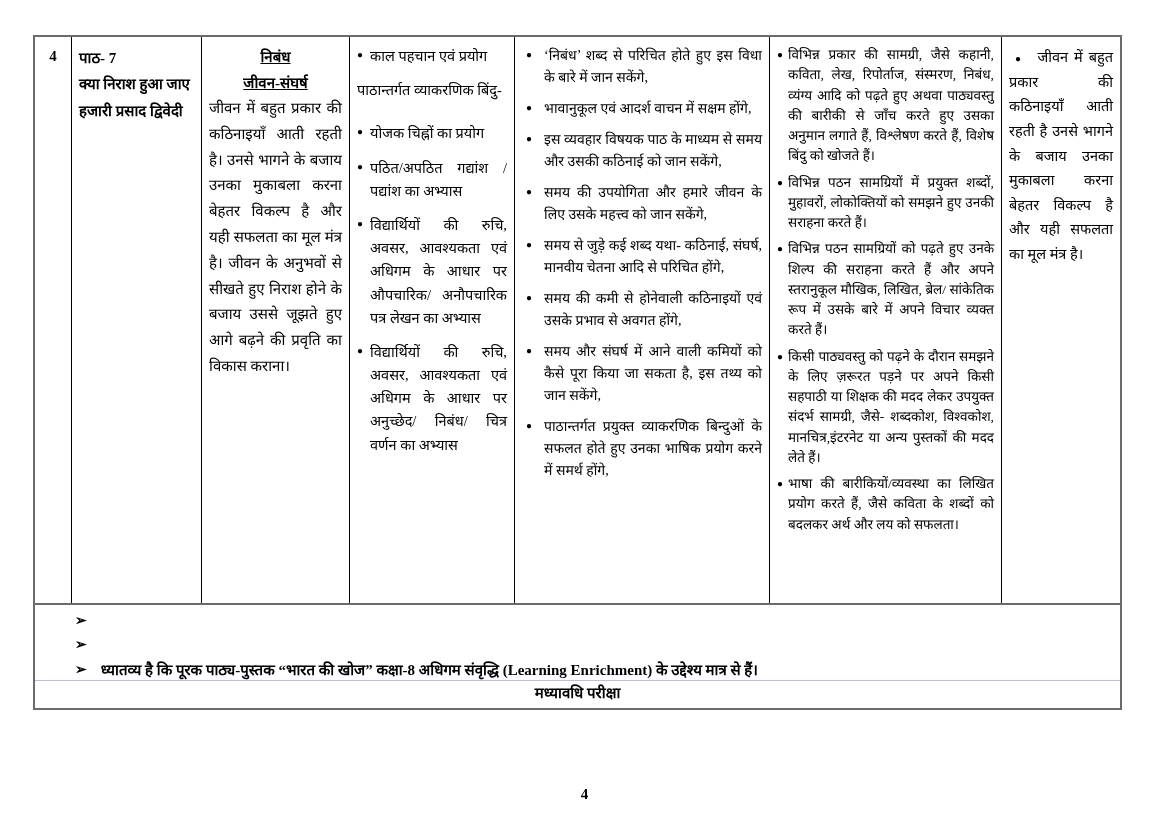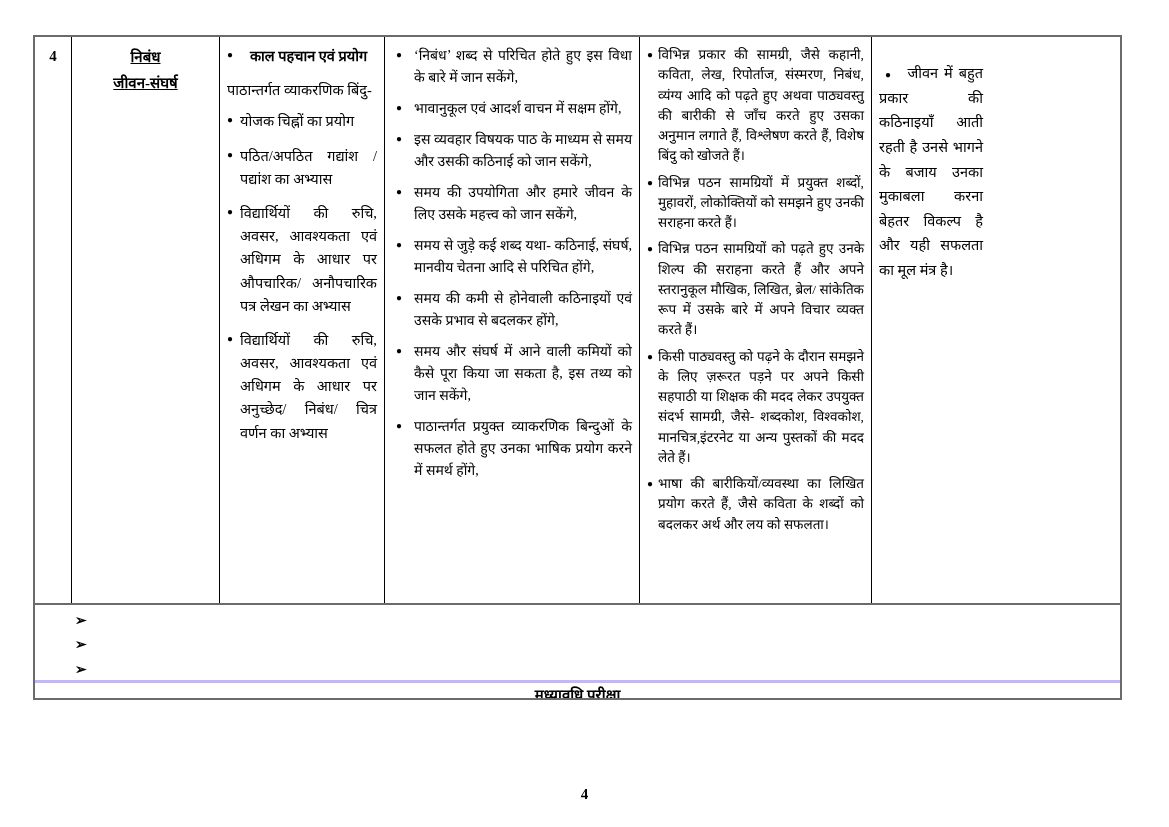--- a/index.html
+++ b/index.html
@@ -18,67 +18,73 @@
   }
   .cell:last-child{border-right:none;}
   .c1{flex:0 0 37px;font-weight:bold;text-align:center;font-size:15px;}
   .c2{flex:0 0 130px;font-weight:bold;font-size:15px;line-height:1.75;}
   .c3{flex:0 0 148px;font-size:15px;line-height:1.72;}
   .c4{flex:0 0 165px;font-size:14.5px;line-height:1.6;}
   .c5{flex:0 0 255px;font-size:14px;line-height:1.57;}
   .c6{flex:0 0 232px;font-size:13.5px;line-height:1.5;}
   .c7{flex:0 0 118px;font-size:14.5px;line-height:1.7;}
   .center-bold{font-weight:bold;text-align:center;line-height:1.7;text-decoration:underline;}
-  .just{text-align:justify;margin-top:16px;}
+  .just{text-align:justify;}
   .li{display:flex;margin:0 0 11px 0;}
   .li .b{flex:0 0 auto;font-size:10px;line-height:20px;margin-right:7px;}
   .c5 .li .b{margin-left:4px;margin-right:12px;}
   .c5 .li{margin-bottom:9px;}
   .c6 .li{margin-bottom:6px;}
   .c6 .li .b{margin-right:5px;line-height:19px;}
   .li .t{flex:1 1 auto;text-align:justify;}
-  .plain-line{margin:2px 0 8px 0;}
+  .plain-line{margin:2px 0 20px 0;}
   .c7 .inline-b{font-size:10px;margin:0 14px 0 6px;}
   .row-notes{
     border-top:2px solid #6b6b6b;box-sizing:border-box;height:77px;
     padding:6px 10px 4px 40px;font-weight:bold;font-size:15px;overflow:hidden;
   }
   .note-li{display:flex;margin-bottom:4px;line-height:1.45;}
   .note-li .arrow{flex:0 0 auto;margin-right:14px;font-size:14px;}
   .row-footer{
-    border-top:3px solid #c4b5fd;box-sizing:border-box;height:18px;
+    border-top:1px solid #c4b5fd;box-sizing:border-box;height:28px;
     text-align:center;font-weight:bold;font-size:15px;line-height:25px;overflow:hidden;
   }
   .page-number{
     position:absolute;left:0;right:0;top:786px;text-align:center;
     font-size:15px;font-weight:bold;
   }
 </style>
 </head>
 <body>
 
 <div class="page">
   <div class="doc-table">
 
     <div class="row-main">
 
       <div class="cell c1">
         <span>4</span>
       </div>
 
+      <div class="cell c2">
+        <div>पाठ- 7</div>
+        <div>क्या निराश हुआ जाए</div>
+        <div>हजारी प्रसाद द्विवेदी</div>
+      </div>
 
       <div class="cell c3">
         <div class="center-bold">निबंध</div>
         <div class="center-bold">जीवन-संघर्ष</div>
+        <div class="just">जीवन में बहुत प्रकार की कठिनाइयाँ आती रहती है। उनसे भागने के बजाय उनका मुकाबला करना बेहतर विकल्प है और यही सफलता का मूल मंत्र है। जीवन के अनुभवों से सीखते हुए निराश होने के बजाय उससे जूझते हुए आगे बढ़ने की प्रवृति का विकास कराना।</div>
       </div>
 
       <div class="cell c4">
         <div class="li" style="justify-content:flex-start;">
           <span class="b">●</span>
-          <span class="t" style="text-align:center;font-weight:bold;">काल पहचान एवं प्रयोग</span>
+          <span class="t" style="text-align:left;">काल पहचान एवं प्रयोग</span>
         </div>
         <div class="plain-line">पाठान्तर्गत व्याकरणिक बिंदु-</div>
         <div class="li">
           <span class="b">●</span>
           <span class="t">योजक चिह्नों का प्रयोग</span>
         </div>
         <div class="li">
           <span class="b">●</span>
           <span class="t">पठित/अपठित गद्यांश / पद्यांश का अभ्यास</span>
         </div>
@@ -108,21 +114,21 @@
         <div class="li">
           <span class="b">●</span>
           <span class="t">समय की उपयोगिता और हमारे जीवन के लिए उसके महत्त्व को जान सकेंगे,</span>
         </div>
         <div class="li">
           <span class="b">●</span>
           <span class="t">समय से जुड़े कई शब्द यथा- कठिनाई, संघर्ष, मानवीय चेतना आदि से परिचित होंगे,</span>
         </div>
         <div class="li">
           <span class="b">●</span>
-          <span class="t">समय की कमी से होनेवाली कठिनाइयों एवं उसके प्रभाव से बदलकर होंगे,</span>
+          <span class="t">समय की कमी से होनेवाली कठिनाइयों एवं उसके प्रभाव से अवगत होंगे,</span>
         </div>
         <div class="li">
           <span class="b">●</span>
           <span class="t">समय और संघर्ष में आने वाली  कमियों को कैसे पूरा किया जा सकता है, इस तथ्य को जान सकेंगे,</span>
         </div>
         <div class="li">
           <span class="b">●</span>
           <span class="t">पाठान्तर्गत प्रयुक्त व्याकरणिक बिन्दुओं के सफलत होते हुए उनका भाषिक प्रयोग करने में समर्थ होंगे,</span>
         </div>
       </div>
@@ -158,20 +164,21 @@
 
     <div class="row-notes">
       <div class="note-li">
         <span class="arrow">➢</span>
       </div>
       <div class="note-li">
         <span class="arrow">➢</span>
       </div>
       <div class="note-li">
         <span class="arrow">➢</span>
+        <span>ध्यातव्य है कि पूरक पाठ्य-पुस्तक “भारत की खोज” कक्षा-8  अधिगम संवृद्धि (Learning Enrichment) के उद्देश्य मात्र से  हैं।</span>
       </div>
     </div>
 
     <div class="row-footer">
       <span>मध्यावधि परीक्षा</span>
     </div>
 
   </div>
 
   <div class="page-number">4</div>

